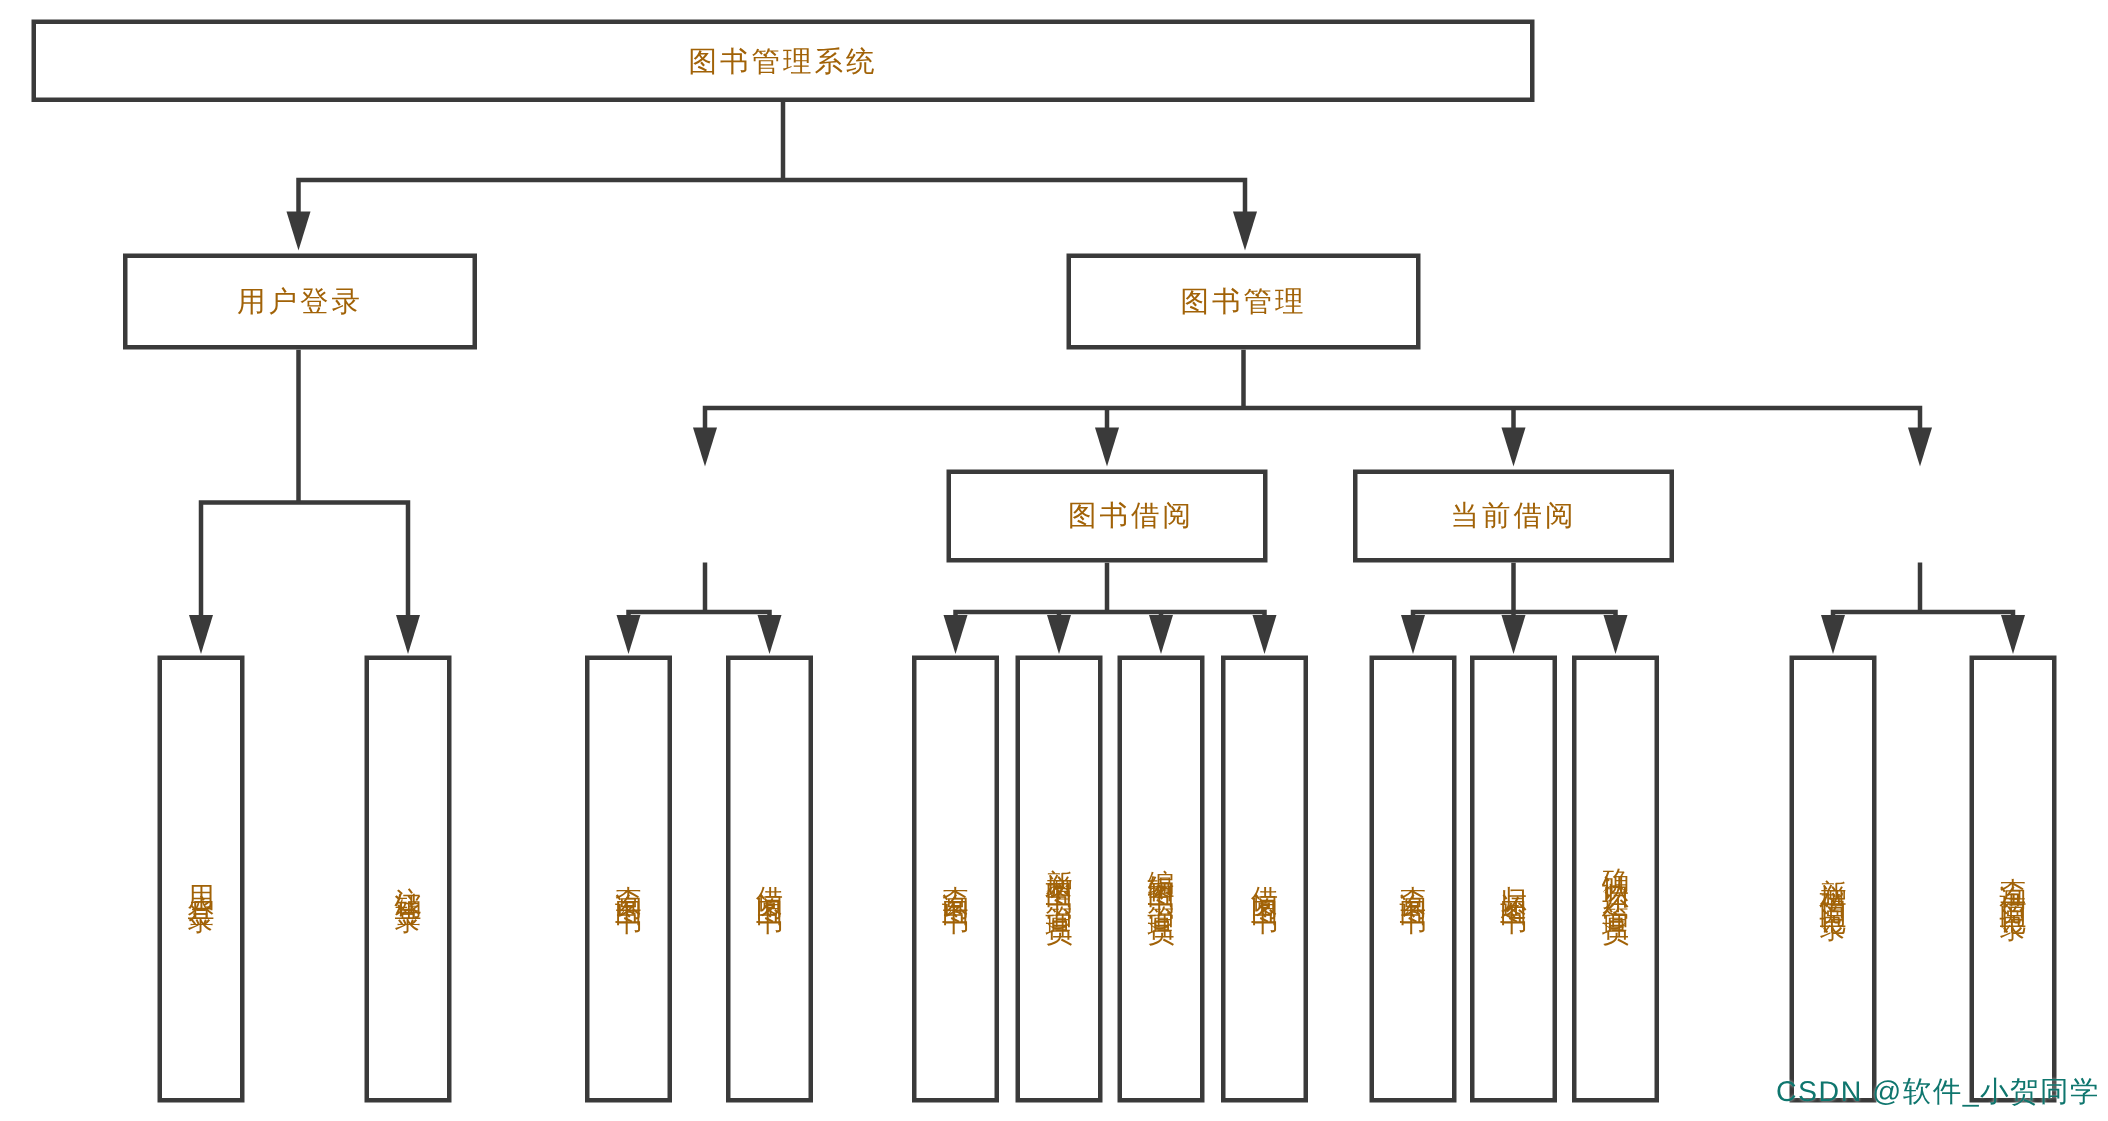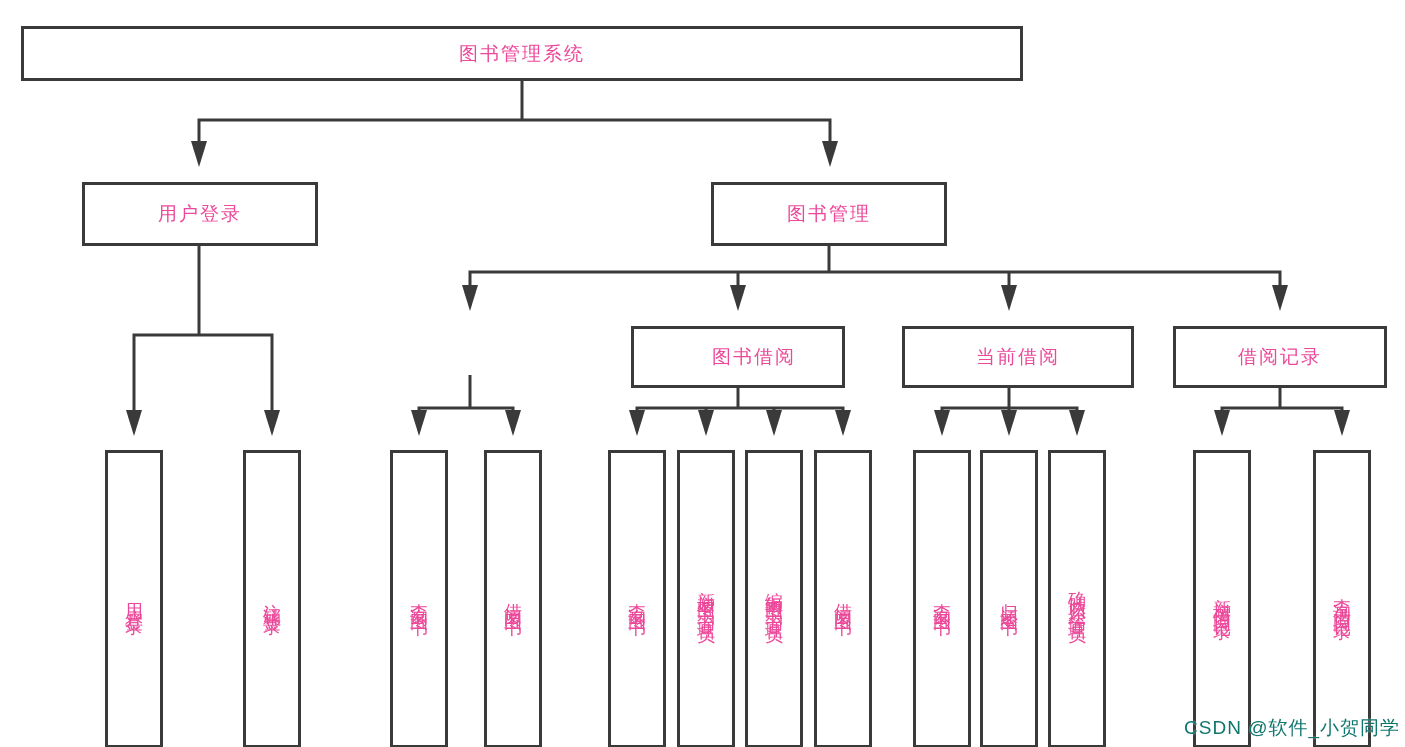--- a/index.html
+++ b/index.html
@@ -12,23 +12,22 @@
   }
   svg.connectors { position:absolute; left:0; top:0; z-index:0; }
   .node {
     position:absolute;
     box-sizing:border-box;
     background:#ffffff;
     border:3px solid #3a3a3a;
     display:flex;
     align-items:center;
     justify-content:center;
-    color:#ec4899;
+    color:#a16207;
     z-index:1;
-    margin-top:13px;
   }
   .hnode { font-size:19px; letter-spacing:2px; }
   .vnode {
     writing-mode:vertical-rl;
     text-orientation:mixed;
     font-size:18px;
     letter-spacing:5px;
     line-height:1;
   }
   .watermark {
@@ -90,22 +89,21 @@
       <polygon points="1334,410 1350,410 1342,436"></polygon>
     </g>
   </svg>
 
   <div class="node hnode" style="left:21px; top:13px; width:1002px; height:55px;">图书管理系统</div>
 
   <div class="node hnode" style="left:82px; top:169px; width:236px; height:64px;">用户登录</div>
   <div class="node hnode" style="left:711px; top:169px; width:236px; height:64px;text-align:right;">图书管理</div>
 
   <div class="node hnode" style="left:631px; top:313px; width:214px; height:62px;padding-left:32px;">图书借阅</div>
-  <div class="node hnode" style="left:902px; top:313px; width:232px; height:62px;">当前借阅</div>
-  <div class="node hnode" style="left:1173px; top:313px; width:214px; height:62px;">借阅记录</div>
+  <div class="node hnode" style="left:902px; top:313px; width:214px; height:62px;">当前借阅</div>
 
   <div class="node vnode" style="left:105px; top:437px; width:58px; height:298px;">用户登录</div>
   <div class="node vnode" style="left:243px; top:437px; width:58px; height:298px;">注销登录</div>
 
   <div class="node vnode" style="left:390px; top:437px; width:58px; height:298px;">查询图书</div>
   <div class="node vnode" style="left:484px; top:437px; width:58px; height:298px;">借阅图书</div>
 
   <div class="node vnode" style="left:608px; top:437px; width:58px; height:298px;">查询图书</div>
   <div class="node vnode" style="left:677px; top:437px; width:58px; height:298px;">新增图书（管理员）</div>
   <div class="node vnode" style="left:745px; top:437px; width:58px; height:298px;">编辑图书（管理员）</div>

